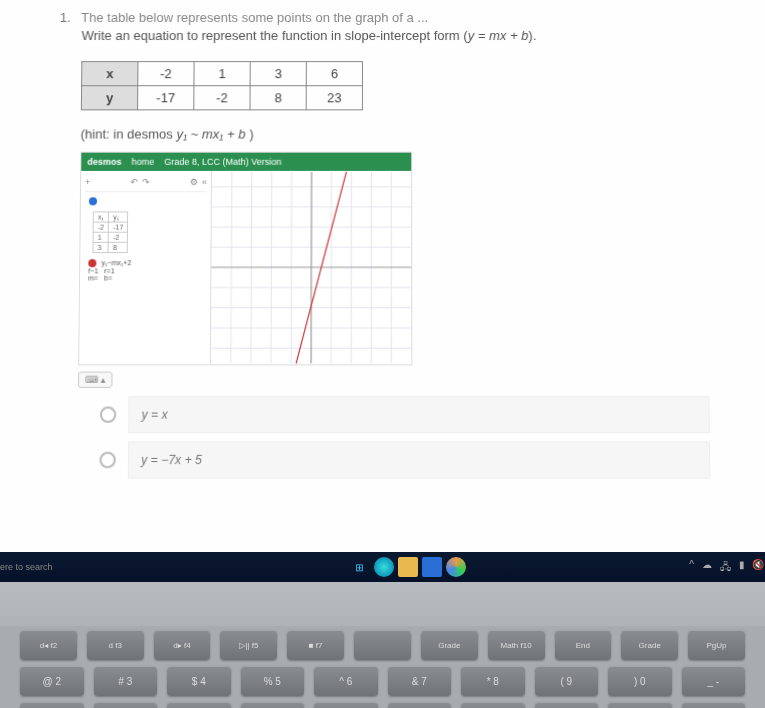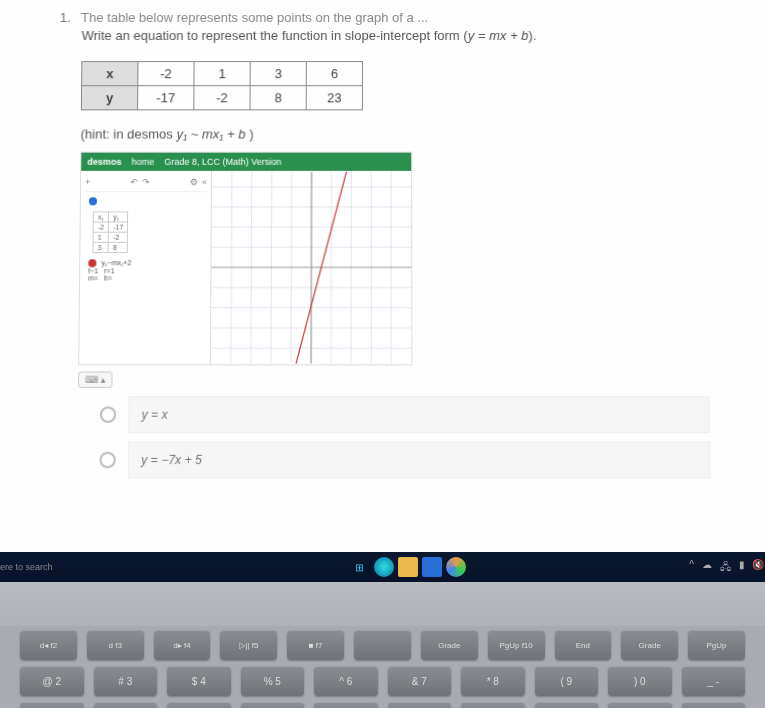--- a/index.html
+++ b/index.html
@@ -367,21 +367,21 @@
 
 <div class="keyboard">
   <div class="krow" id="krow-fn">
       <div class="key small">d◂ f2</div>
       <div class="key small">d f3</div>
       <div class="key small">d▸ f4</div>
       <div class="key small">▷|| f5</div>
       <div class="key small">■ f7</div>
       <div class="key small"></div>
       <div class="key small">Grade</div>
-      <div class="key small">PgUp f10</div>
+      <div class="key small">Math f10</div>
       <div class="key small">End</div>
       <div class="key small">Grade</div>
       <div class="key small">PgUp</div>
     </div>
   <div class="krow" id="krow-num">
       <div class="key">@ 2</div>
       <div class="key"># 3</div>
       <div class="key">$ 4</div>
       <div class="key">% 5</div>
       <div class="key">^ 6</div>

